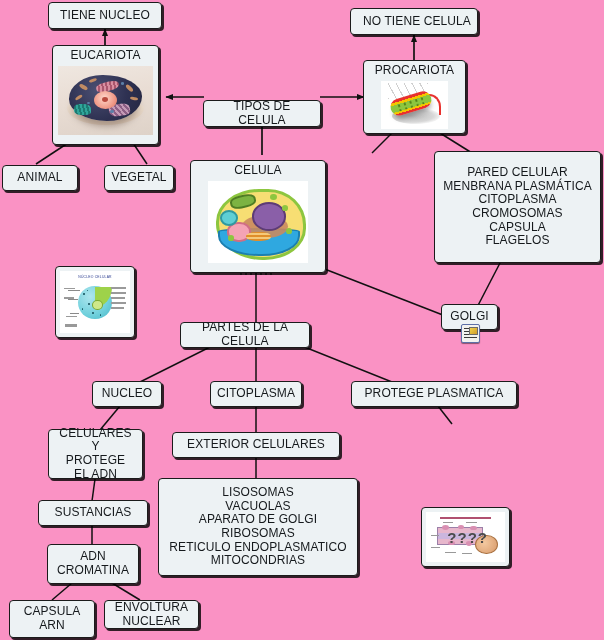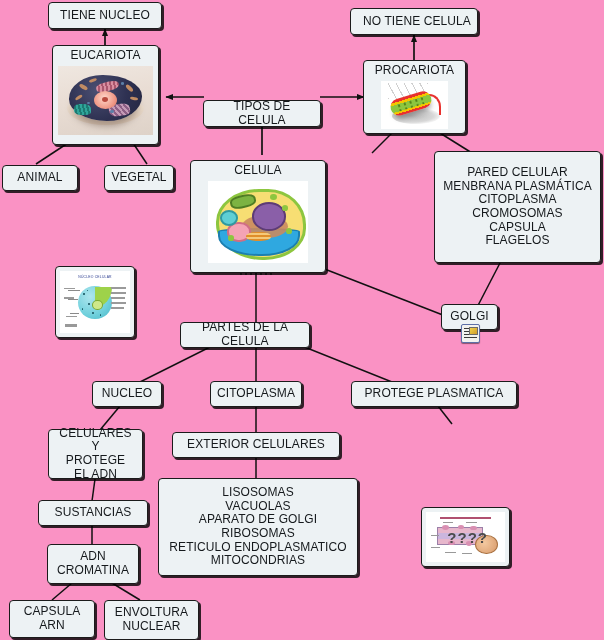--- a/index.html
+++ b/index.html
@@ -461,18 +461,18 @@
       <div class="tk" style="left:50%; top:19%; width:14%;"></div>
       <div class="q">????</div>
     </div>
   </div>
 
   <div class="node n-md" style="left:9px; top:600px; width:86px; height:38px;">
     <div class="label">CAPSULA
 ARN</div>
   </div>
 
-  <div class="node n-md" style="left:104px; top:600px; width:95px; height:40px;">
+  <div class="node n-md" style="left:104px; top:600px; width:95px; height:29px;">
     <div class="label">ENVOLTURA
 NUCLEAR</div>
   </div>
 
 </div>
 
 </body></html>

